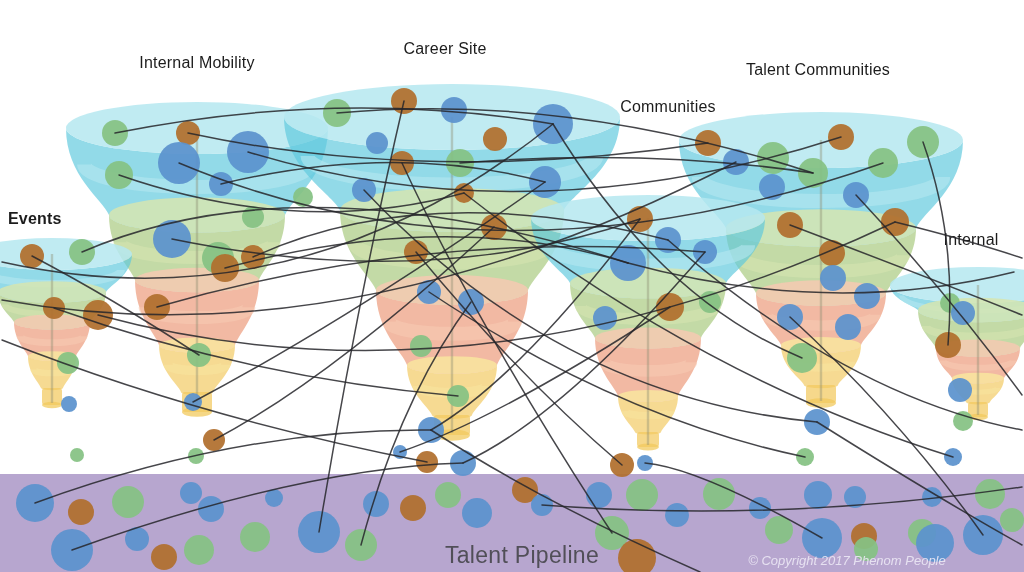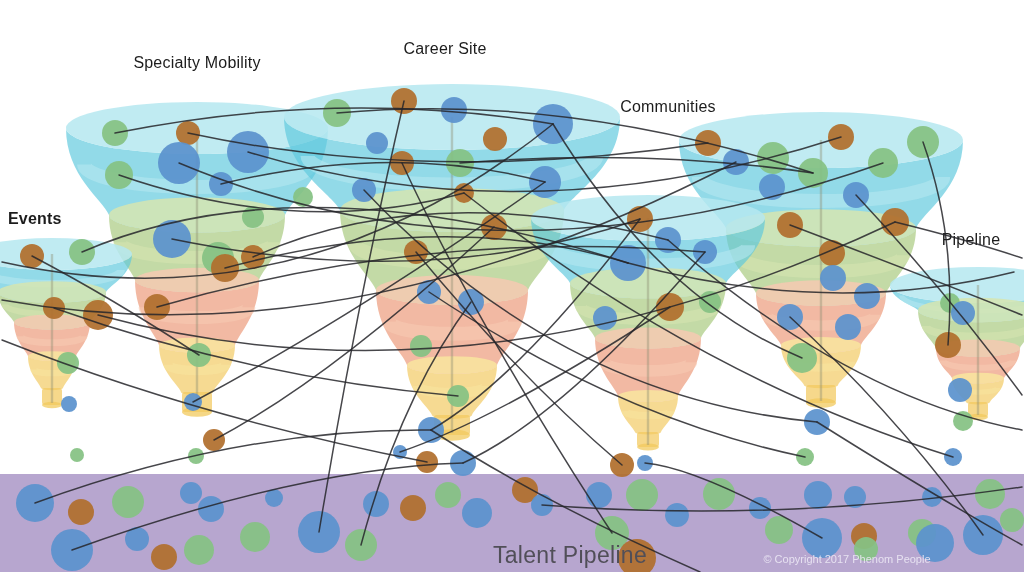--- a/index.html
+++ b/index.html
@@ -9,25 +9,25 @@
   }
   .stage svg{position:absolute;left:0;top:0;width:1024px;height:572px;display:block;}
   #lines-svg{pointer-events:none;}
   .flabel{
     position:absolute;color:#1c1c1c;font-size:16px;white-space:nowrap;
     letter-spacing:.2px;transform:translateX(-50%);
   }
   .flabel.left{transform:none;font-weight:bold;}
   .pipeline-label{
     position:absolute;font-size:23px;color:#514f58;white-space:nowrap;
-    transform:translateX(-50%);letter-spacing:.3px;margin-left:48px;
+    transform:translateX(-50%);letter-spacing:.3px;
   }
   .copyright{
-    position:absolute;font-size:11px;color:#ece8f5;white-space:nowrap;
-    transform:translateX(-50%);opacity:.9;
+    position:absolute;font-size:13px;color:#ece8f5;white-space:nowrap;
+    transform:translateX(-50%);opacity:.9;font-style:italic;
   }
 </style>
 </head>
 <body>
 
 <div class="stage">
 
   <svg id="base-svg" viewBox="0 0 1024 572">
       <g>
         <path d="M 66 128
@@ -341,24 +341,25 @@
       <circle cx="866" cy="549" r="12" fill="#85c283" fill-opacity="0.93"></circle>
       <circle cx="932" cy="497" r="10" fill="#5b92ce" fill-opacity="0.93"></circle>
       <circle cx="922" cy="533" r="14" fill="#85c283" fill-opacity="0.93"></circle>
       <circle cx="935" cy="543" r="19" fill="#5b92ce" fill-opacity="0.93"></circle>
       <circle cx="990" cy="494" r="15" fill="#85c283" fill-opacity="0.93"></circle>
       <circle cx="983" cy="535" r="20" fill="#5b92ce" fill-opacity="0.93"></circle>
       <circle cx="1012" cy="520" r="12" fill="#85c283" fill-opacity="0.93"></circle>
     </svg>
 
   <div class="flabel left" style="left:8px;top:210px">Events</div>
-  <div class="flabel" style="left:197px;top:54px">Specialty Mobility</div>
+  <div class="flabel" style="left:197px;top:54px">Internal Mobility</div>
   <div class="flabel" style="left:445px;top:40px">Career Site</div>
   <div class="flabel" style="left:668px;top:98px">Communities</div>
-  <div class="flabel" style="left:971px;top:231px">Pipeline</div>
+  <div class="flabel" style="left:818px;top:61px">Talent Communities</div>
+  <div class="flabel" style="left:971px;top:231px">Internal</div>
 
   <div class="pipeline-label" style="left:522px;top:542px">Talent Pipeline</div>
   <div class="copyright" style="left:847px;top:553px">© Copyright 2017 Phenom People</div>
 
   <svg id="lines-svg" viewBox="0 0 1024 572">
       <path d="M 115 133 Q 340 88 553 124" fill="none" stroke="#26262a" stroke-width="1.5" stroke-opacity="0.85" stroke-linecap="round"></path>
       <path d="M 188 133 Q 430 185 708 143" fill="none" stroke="#26262a" stroke-width="1.5" stroke-opacity="0.85" stroke-linecap="round"></path>
       <path d="M 337 113 Q 565 92 813 173" fill="none" stroke="#26262a" stroke-width="1.5" stroke-opacity="0.85" stroke-linecap="round"></path>
       <path d="M 460 163 Q 645 148 813 173" fill="none" stroke="#26262a" stroke-width="1.5" stroke-opacity="0.85" stroke-linecap="round"></path>
       <path d="M 82 252 Q 300 158 628 263" fill="none" stroke="#26262a" stroke-width="1.5" stroke-opacity="0.85" stroke-linecap="round"></path>

